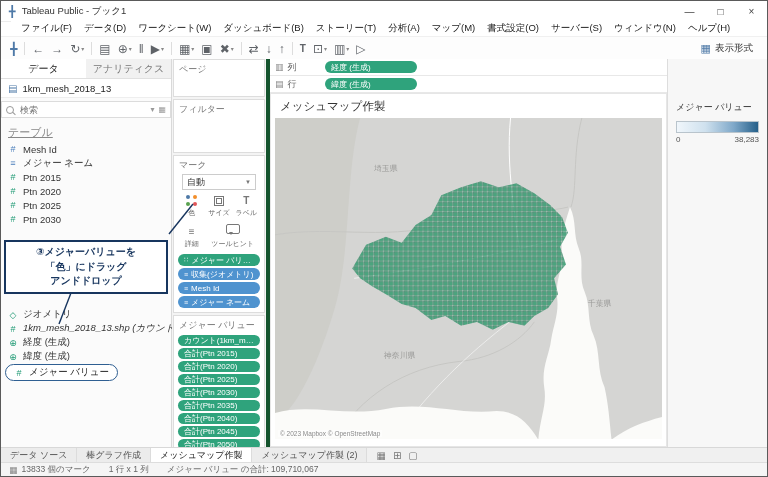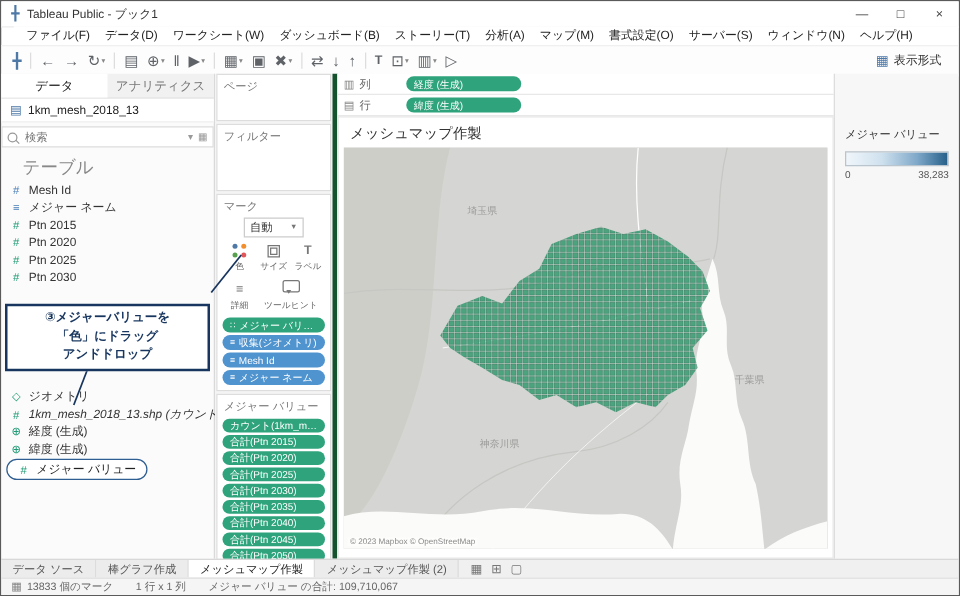--- a/index.html
+++ b/index.html
@@ -35,38 +35,38 @@
   .pane-tabs{display:flex;height:19px;background:#f1f1f1;border-bottom:1px solid #e0e0e0;}
   .pane-tab{flex:1;display:flex;align-items:center;justify-content:center;font-size:10px;color:#777;}
   .pane-tab.active{background:#fff;color:#1a1a1a;}
   .source-row{height:18px;display:flex;align-items:center;gap:5px;padding:0 7px;background:#fff;border-bottom:1px solid #eee;font-size:9.5px;color:#222;}
   .db-icon{color:#4e79a7;font-size:10px;}
   .search-row{margin:3px 0;height:15px;border:1px solid #dcdcdc;background:#fff;display:flex;align-items:center;padding:0 4px;gap:4px;justify-content:flex-end;}
   .mag{width:6px;height:6px;border:1px solid #999;border-radius:50%;position:relative;flex:none;}
   .mag::after{content:"";position:absolute;width:4px;height:1px;background:#999;transform:rotate(45deg);right:-3px;bottom:-1px;}
   .search-row input{border:none;outline:none;flex:1;min-width:0;font-size:9px;color:#333;background:transparent;font-family:inherit;}
   .search-ic{color:#999;font-size:8px;}
-  .tables-label{padding:4px 17px 2px;color:#888;font-size:14px;}
+  .tables-label{padding:4px 7px 2px;color:#888;font-size:11px;text-decoration:underline;}
   .field{height:14px;display:flex;align-items:center;gap:5px;padding:0 7px;font-size:9.5px;color:#333;white-space:nowrap;}
   .ficon{width:10px;text-align:center;font-size:9px;flex:none;}
   .ficon.dim{color:#4a7ebb;}
   .ficon.mea{color:#1f9a74;}
   .field .it{font-style:italic;}
   .field-sel{height:18px;display:flex;align-items:center;padding:0 4px;}
   .sel-box{display:inline-flex;align-items:center;gap:5px;border:1px solid #2f5f92;border-radius:9px;padding:1px 8px;background:#fff;font-size:9.5px;}
   .callout{position:relative;z-index:31;margin:14px 3px;border:2px solid #17355e;background:#fff;color:#17355e;font-weight:bold;font-size:10px;text-align:center;padding:3px 1px;line-height:1.45;}
 
   
   .card{position:absolute;left:1px;right:1px;background:#fff;border:1px solid #ddd;box-sizing:border-box;}
   .card-label{padding:3px 5px 1px;color:#777;font-size:9px;}
   #card-pages{top:0;height:38px;}
   #card-filters{top:40px;height:54px;}
   #card-marks{top:96px;height:158px;}
   #card-mv{top:256px;height:133px;}
-  .mark-type{margin:1px 21px 2px;height:14px;border:1px solid #ccc;display:flex;align-items:center;justify-content:space-between;padding:0 4px;font-size:9px;color:#333;background:#fff;}
+  .mark-type{margin:1px 8px 2px;height:14px;border:1px solid #ccc;display:flex;align-items:center;justify-content:space-between;padding:0 4px;font-size:9px;color:#333;background:#fff;}
   .mark-type .caret{font-size:6px;color:#777;}
   .marks-btns{display:grid;grid-template-columns:repeat(3,1fr);padding:1px 4px 2px;row-gap:1px;}
   .mbtn{display:flex;flex-direction:column;align-items:center;justify-content:flex-end;gap:2px;padding:2px 0 1px;}
   .mbtn .lbl{font-size:7px;color:#666;white-space:nowrap;}
   .mbtn.wide{grid-column:span 2;}
   .icon-color{width:11px;height:11px;position:relative;}
   .icon-color i{position:absolute;width:4px;height:4px;border-radius:50%;}
   .icon-color i:nth-child(1){left:0;top:0;background:#4e79a7;}
   .icon-color i:nth-child(2){right:0;top:0;background:#f28e2b;}
   .icon-color i:nth-child(3){left:0;bottom:0;background:#59a14f;}

